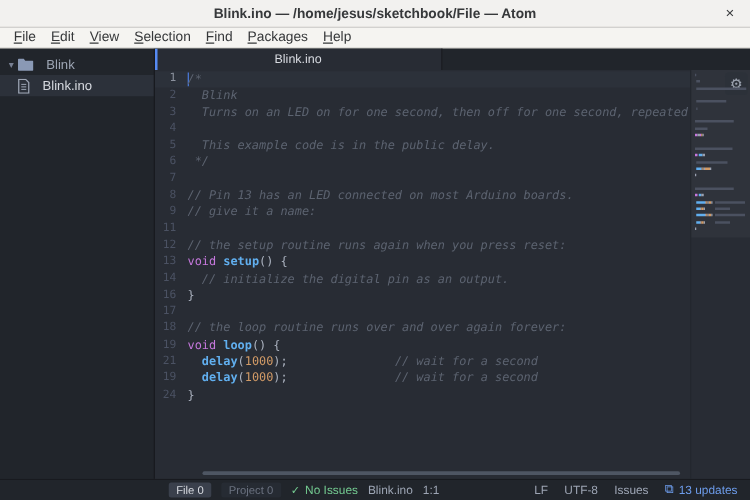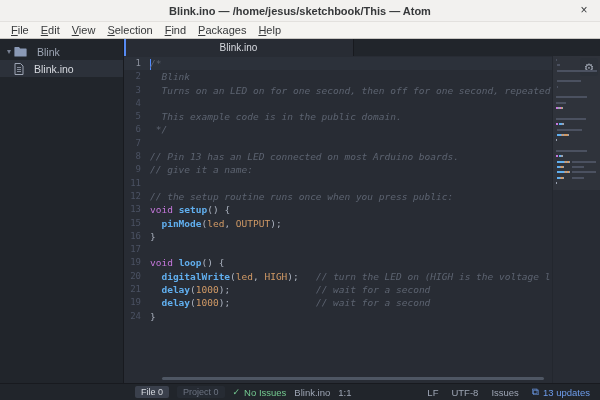--- a/index.html
+++ b/index.html
@@ -83,21 +83,21 @@
   .sb-ok { color:#73c990; display:flex; align-items:center; gap:4px; }
   .sb-ok .check { font-size:9px; }
   .sb-dim { color:#9da5b4; }
   .sb-updates { color:#6d9ceb; display:flex; align-items:center; gap:4px; }
   .pkg-icon { font-size:10px; line-height:10px; }
 </style>
 </head>
 <body>
 
 <div class="titlebar">
-  <span class="title">Blink.ino — /home/jesus/sketchbook/This — Atom</span>
+  <span class="title">Blink.ino — /home/jesus/sketchbook/File — Atom</span>
   <span class="close">×</span>
 </div>
 
 <div class="menubar">
     <span class="menu-item"><u>F</u>ile</span>
     <span class="menu-item"><u>E</u>dit</span>
     <span class="menu-item"><u>V</u>iew</span>
     <span class="menu-item"><u>S</u>election</span>
     <span class="menu-item"><u>F</u>ind</span>
     <span class="menu-item"><u>P</u>ackages</span>
@@ -133,33 +133,33 @@
       <div class="pane-accent"></div>
       <div class="tab">Blink.ino</div>
     </div>
 
     <div class="editor">
       <div class="code-lines">
           <div class="line active"><span class="ln">1</span><span class="code"><span class="cursor"></span><span class="tk-c">/*</span></span></div>
           <div class="line"><span class="ln">2</span><span class="code"><span class="tk-c">  Blink</span></span></div>
           <div class="line"><span class="ln">3</span><span class="code"><span class="tk-c">  Turns on an LED on for one second, then off for one second, repeated</span></span></div>
           <div class="line"><span class="ln">4</span><span class="code"></span></div>
-          <div class="line"><span class="ln">5</span><span class="code"><span class="tk-c">  This example code is in the public domain.</span></span></div>
+          <div class="line"><span class="ln">5</span><span class="code"><span class="tk-c">  This example code is in the public delay.</span></span></div>
           <div class="line"><span class="ln">6</span><span class="code"><span class="tk-c"> */</span></span></div>
           <div class="line"><span class="ln">7</span><span class="code"></span></div>
           <div class="line"><span class="ln">8</span><span class="code"><span class="tk-c">// Pin 13 has an LED connected on most Arduino boards.</span></span></div>
           <div class="line"><span class="ln">9</span><span class="code"><span class="tk-c">// give it a name:</span></span></div>
           <div class="line"><span class="ln">11</span><span class="code"></span></div>
-          <div class="line"><span class="ln">12</span><span class="code"><span class="tk-c">// the setup routine runs once when you press public:</span></span></div>
+          <div class="line"><span class="ln">12</span><span class="code"><span class="tk-c">// the setup routine runs again when you press reset:</span></span></div>
           <div class="line"><span class="ln">13</span><span class="code"><span class="tk-k">void</span><span class="tk-p"> </span><span class="tk-f">setup</span><span class="tk-p">() {</span></span></div>
-          <div class="line"><span class="ln">15</span><span class="code"><span class="tk-p">  </span><span class="tk-f">pinMode</span><span class="tk-p">(</span><span class="tk-n">led</span><span class="tk-p">, </span><span class="tk-n">OUTPUT</span><span class="tk-p">);</span></span></div>
+          <div class="line"><span class="ln">14</span><span class="code"><span class="tk-c">  // initialize the digital pin as an output.</span></span></div>
           <div class="line"><span class="ln">16</span><span class="code"><span class="tk-p">}</span></span></div>
           <div class="line"><span class="ln">17</span><span class="code"></span></div>
+          <div class="line"><span class="ln">18</span><span class="code"><span class="tk-c">// the loop routine runs over and over again forever:</span></span></div>
           <div class="line"><span class="ln">19</span><span class="code"><span class="tk-k">void</span><span class="tk-p"> </span><span class="tk-f">loop</span><span class="tk-p">() {</span></span></div>
-          <div class="line"><span class="ln">20</span><span class="code"><span class="tk-p">  </span><span class="tk-f">digitalWrite</span><span class="tk-p">(</span><span class="tk-n">led</span><span class="tk-p">, </span><span class="tk-n">HIGH</span><span class="tk-p">);</span><span class="tk-p">   </span><span class="tk-c">// turn the LED on (HIGH is the voltage l</span></span></div>
           <div class="line"><span class="ln">21</span><span class="code"><span class="tk-p">  </span><span class="tk-f">delay</span><span class="tk-p">(</span><span class="tk-n">1000</span><span class="tk-p">);</span><span class="tk-p">               </span><span class="tk-c">// wait for a second</span></span></div>
           <div class="line"><span class="ln">19</span><span class="code"><span class="tk-p">  </span><span class="tk-f">delay</span><span class="tk-p">(</span><span class="tk-n">1000</span><span class="tk-p">);</span><span class="tk-p">               </span><span class="tk-c">// wait for a second</span></span></div>
           <div class="line"><span class="ln">24</span><span class="code"><span class="tk-p">}</span></span></div>
         </div>
       <div class="minimap">
         <div class="minimap-region"></div>
         <div class="gear">⚙</div>
       <div class="mini-line" style="top: 3px;">
             <span class="mini-seg" style="width: 1.16px; background: rgb(75, 81, 96);"></span>
           </div>

